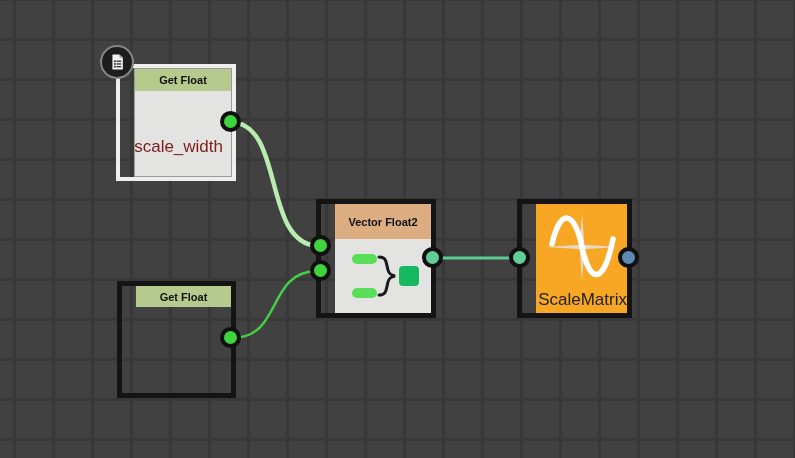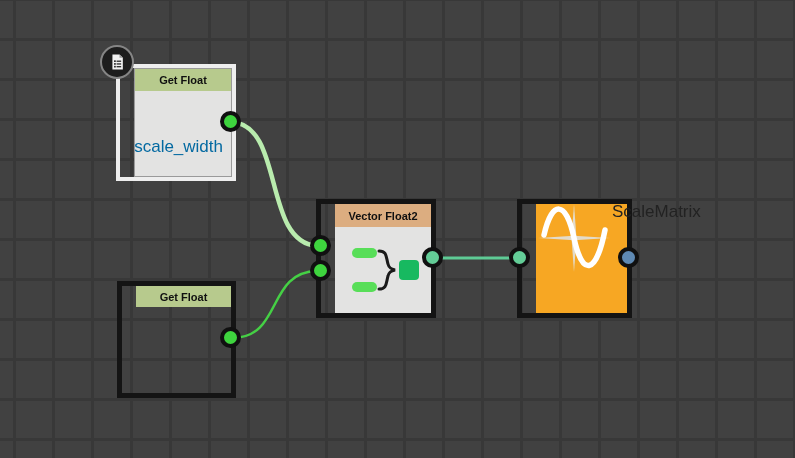--- a/index.html
+++ b/index.html
@@ -21,25 +21,25 @@
   .node-selected{border:4px solid #eeeeee;}
   .node-selected .frame{border:1px solid #9a9a9a;}
   .node-normal{border:5px solid #141414;}
   .node-header{
     display:flex;align-items:center;justify-content:center;
     font-size:11px;font-weight:bold;color:#101010;flex:0 0 auto;
   }
   .node-body{flex:1 1 auto;position:relative;}
   .gray-body{background:#e3e3e2;}
   .hdr-green{background:#b7ca8d;height:22px;}
-  .hdr-tan{background:#dcad80;height:23px;}
+  .hdr-tan{background:#dcad80;height:35px;}
   .hdr-orange{background:#df9512;height:22px;}
-  .orange-body{background:#f7a723;display:flex;flex-direction:row;align-items:flex-start;}
+  .orange-body{background:#f7a723;display:flex;flex-direction:column;align-items:flex-end;}
   .float-label{
-    position:absolute;right:8px;font-size:17px;color:#0369a1;
+    position:absolute;right:8px;font-size:17px;color:#7f1d1d;
     line-height:20px;white-space:nowrap;
   }
   #node-get-float-width .float-label{top:46px;}
   #node-get-float-height .float-label{top:44px;}
   .matrix-label{font-size:17px;color:#222222;margin-top:-2px;padding-bottom:3px;}
 
   #node-get-float-width{left:116px;top:64px;width:120px;height:117px;}
   #node-get-float-height{left:117px;top:281px;width:119px;height:117px;}
   #node-vector-float2{left:316px;top:199px;width:120px;height:119px;}
   #node-scale-matrix{left:517px;top:199px;width:115px;height:119px;}

